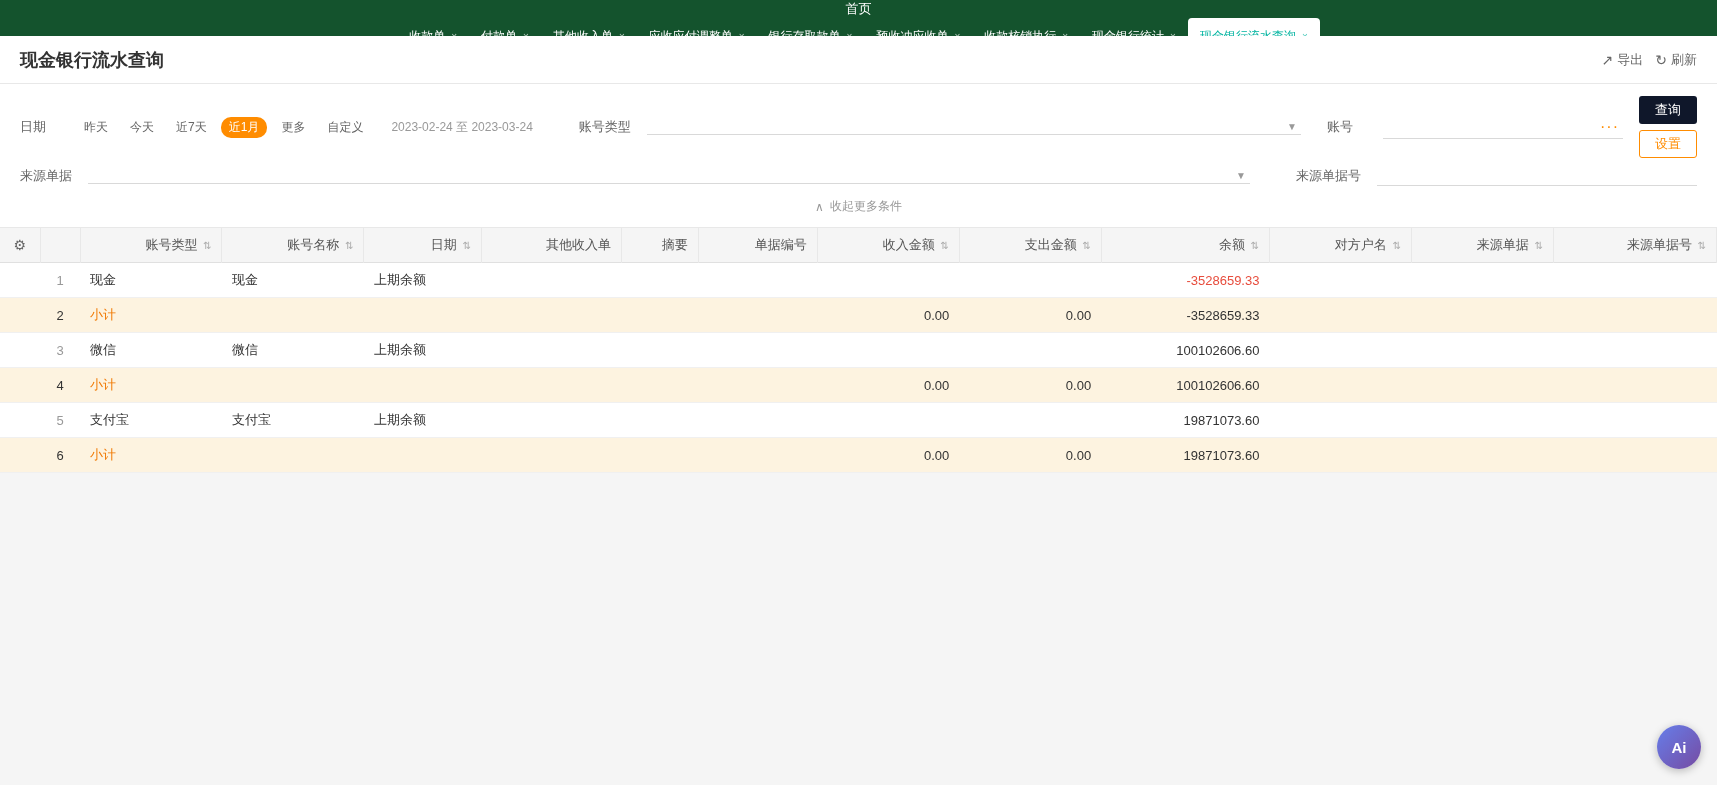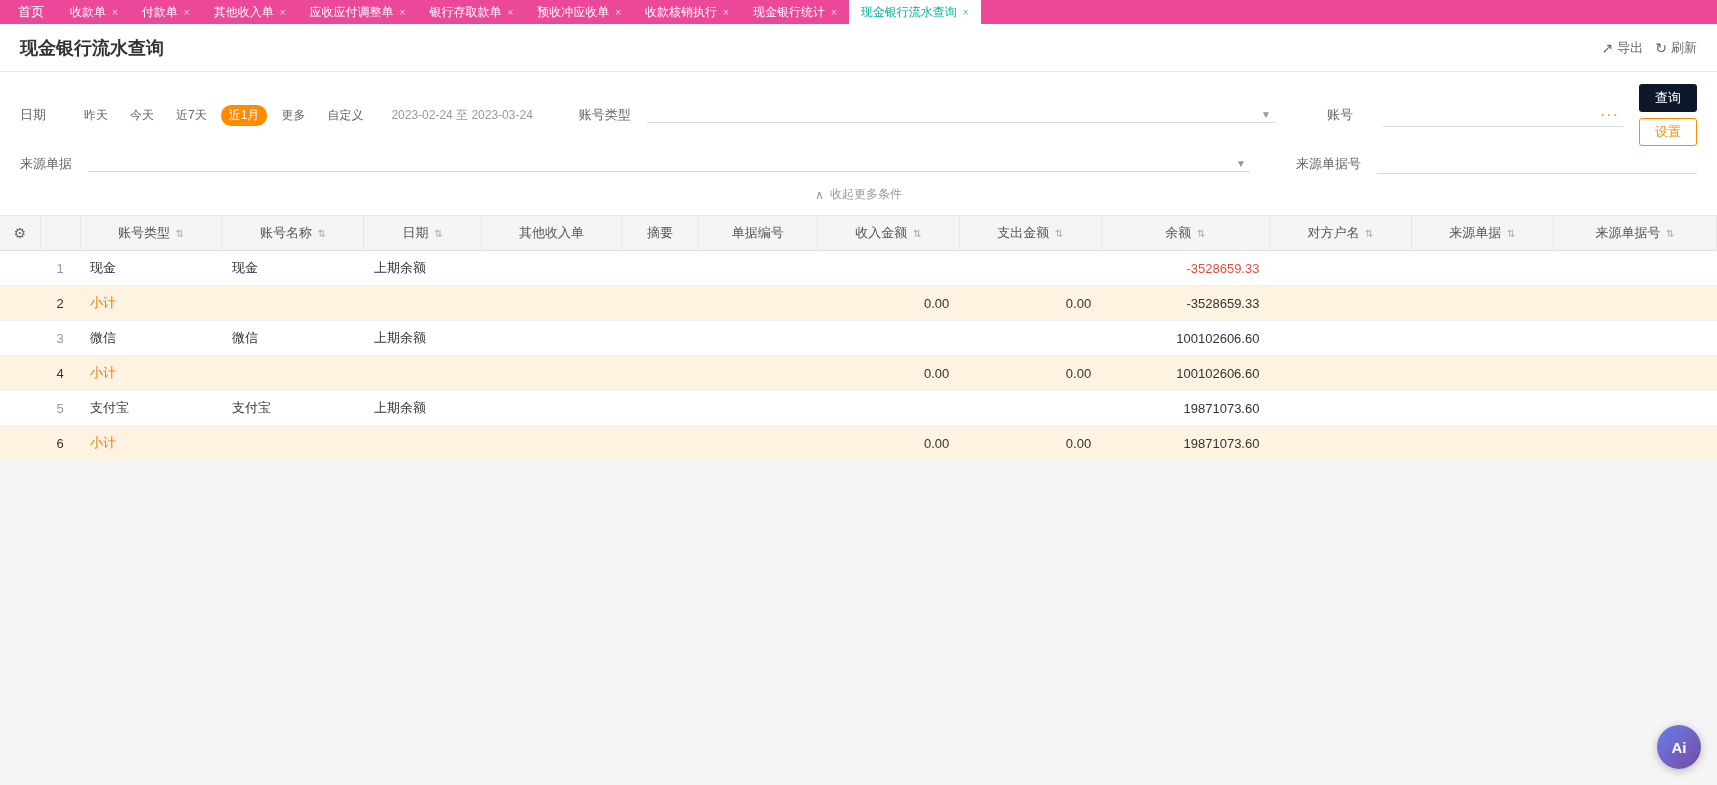--- a/index.html
+++ b/index.html
@@ -1,25 +1,26 @@
 <!DOCTYPE html>
 <html><head>
   <meta charset="utf-8">
   <style>
     * { box-sizing: border-box; margin: 0; padding: 0; }
     body { font-family: 'Microsoft YaHei', 'PingFang SC', sans-serif; font-size: 13px; background: #f5f5f5; color: #333; }
 
     
     .top-nav {
-      background: #ec4899;
-      display: flex;
-      align-items: center;
-      height: 24px;
+      background: #14532d;
+      display: flex;
+      align-items: center;
+      height: 36px;
       padding: 0 4px;
       overflow: hidden;
+      flex-direction: column;
     }
     .nav-tab {
       display: inline-flex;
       align-items: center;
       padding: 0 12px;
       height: 36px;
       color: #fff;
       font-size: 12px;
       cursor: pointer;
       white-space: nowrap;
@@ -205,21 +206,21 @@
       width: 100%;
       border-collapse: collapse;
       font-size: 13px;
     }
     thead tr {
       background: #f5f5f5;
       border-bottom: 1px solid #e0e0e0;
     }
     th {
       padding: 8px 10px;
-      text-align: center;
+      text-align: right;
       color: #555;
       font-weight: normal;
       white-space: nowrap;
       border-right: 1px solid #e8e8e8;
       user-select: none;
     }
     th:first-child { width: 40px; text-align: center; }
     .sort-icon { color: #aaa; font-size: 10px; margin-left: 2px; }
     td {
       padding: 8px 10px;
@@ -327,21 +328,21 @@
         <span class="date-option">自定义</span>
       </div>
     <span class="date-range">2023-02-24 至 2023-03-24</span>
 
     <span class="filter-label" style="margin-left:30px;">账号类型</span>
     <div class="filter-input-wrap" style="min-width:220px;">
       <span class="filter-input-text"></span>
       <span class="dropdown-arrow">▼</span>
     </div>
 
-    <span class="filter-label" style="margin-left:36px;">账号</span>
+    <span class="filter-label" style="margin-left:10px;">账号</span>
     <div class="account-no-wrap" style="min-width:240px;">
       <span style="flex:1;"></span>
       <span class="dots-btn">···</span>
     </div>
 
     <div class="filter-right-actions">
       <button class="btn-query">查询</button>
       <button class="btn-settings">设置</button>
     </div>
   </div>

